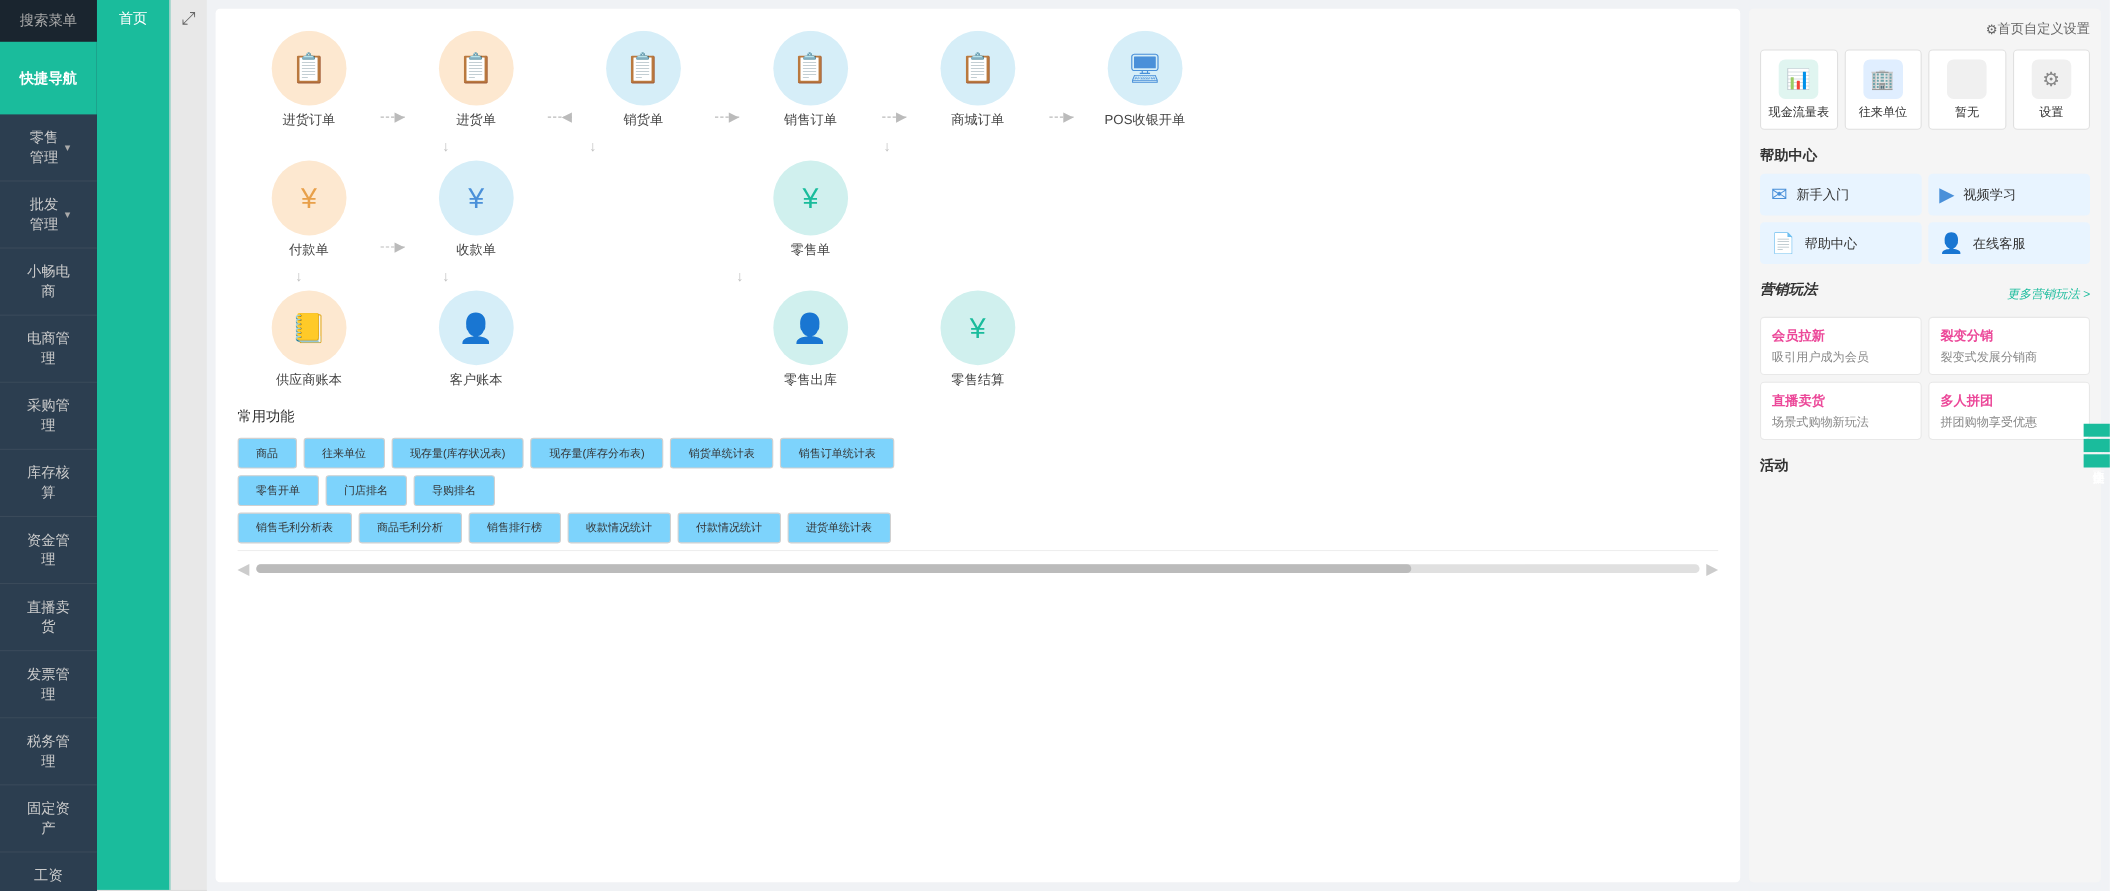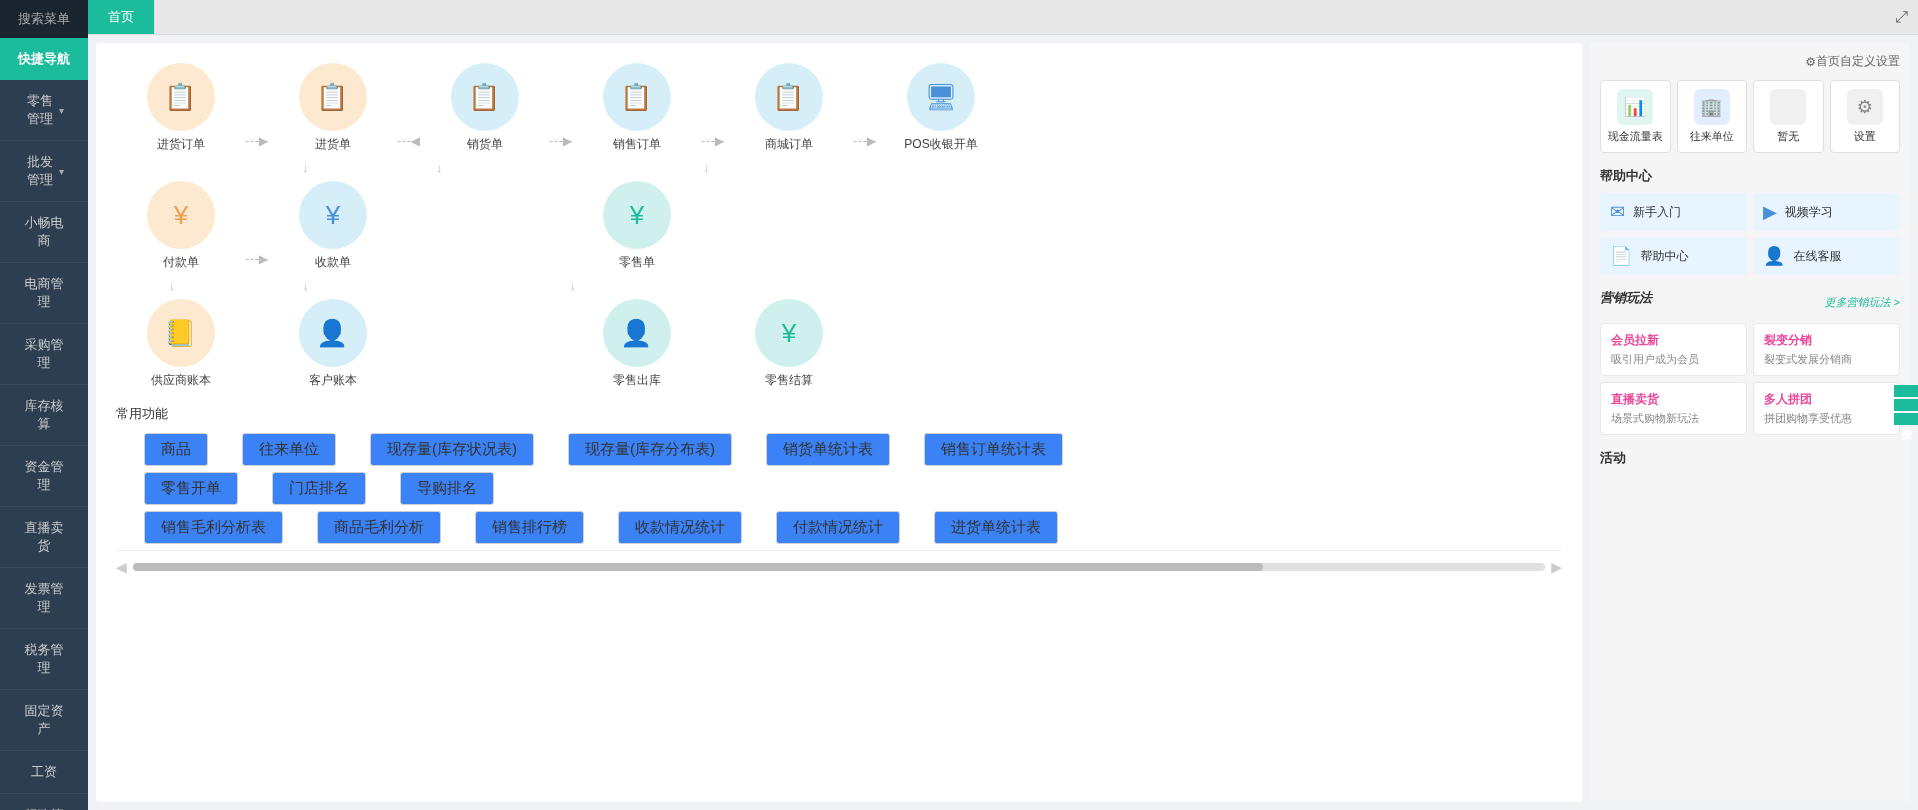--- a/index.html
+++ b/index.html
@@ -43,21 +43,21 @@
       text-align: center;
       color: #ccc;
       cursor: pointer;
       font-size: 16px;
     }
 
     
     .main {
       flex: 1;
       display: flex;
-      flex-direction: column;
+      flex-direction: row;
       overflow: hidden;
     }
 
     
     .tab-bar {
       background: #e8e8e8;
       display: flex;
       align-items: stretch;
       border-bottom: 1px solid #ddd;
       flex-shrink: 0;
@@ -121,24 +121,23 @@
       display: flex;
       flex-wrap: wrap;
       gap: 6px;
       margin-bottom: 6px;
     }
     .func-btn {
       border: 1px solid #d0d0d0;
       padding: 6px 16px;
       border-radius: 3px;
       cursor: pointer;
-      font-size: 15px;
-      background: #3b82f6;
+      font-size: 10px;
+      background: #7dd3fc;
       color: #333;
-      margin-left: 28px;
     }
 
     
     .right-panel {
       width: 320px;
       flex-shrink: 0;
       background: #f5f5f5;
       margin: 8px 8px 8px 0;
       border-radius: 4px;
       overflow-y: auto;
@@ -257,21 +256,21 @@
       cursor: pointer;
       text-align: center;
       writing-mode: vertical-rl;
       width: 24px;
     }
 
     
     .sidebar-qnav {
       background: #1abc9c;
       color: #fff;
-      padding: 12px 6px;
+      padding: 24px 6px;
       text-align: center;
       font-size: 13px;
       font-weight: bold;
       font-family: Liberation Serif, serif;
     }
 
     
     .flow-container {
       width: 100%;
       overflow-x: auto;

